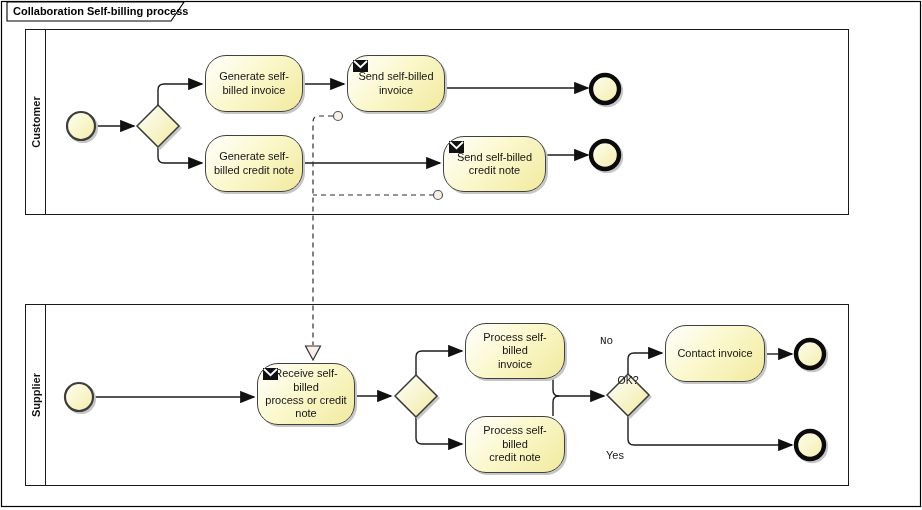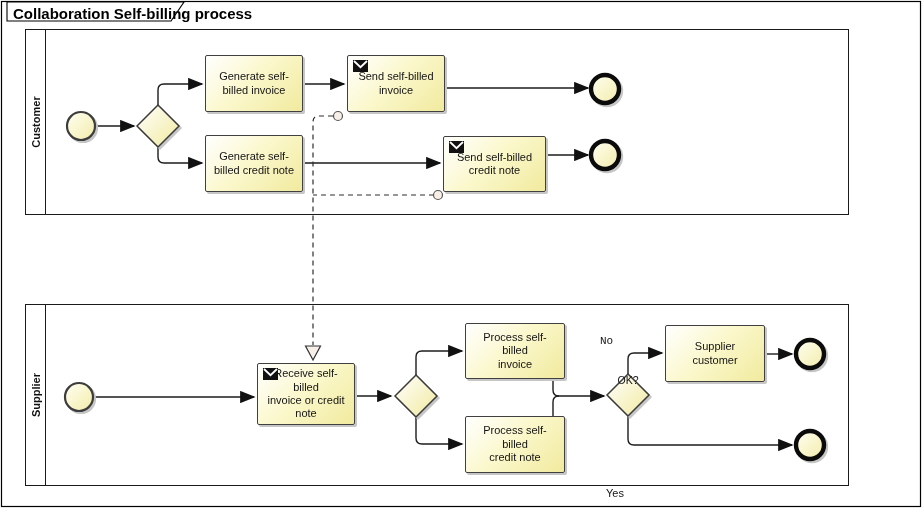--- a/index.html
+++ b/index.html
@@ -24,42 +24,42 @@
     position:absolute;left:0;top:0;bottom:0;width:20px;
     display:flex;align-items:center;justify-content:center;
   }
   .pool-label span{
     transform:rotate(-90deg);white-space:nowrap;
     font-size:11px;font-weight:bold;color:#111;
   }
 
   .task{
     position:absolute;box-sizing:border-box;
-    border:1.4px solid #404040;border-radius:2px;
+    border:1.4px solid #404040;border-radius:21px;
     background:linear-gradient(135deg,#ffffff 0%,#fbf8cd 45%,#f1ea9e 100%);
     box-shadow:2px 2px 0 #c6c6c6;
     display:flex;align-items:center;justify-content:center;
     text-align:center;padding:3px 5px;
   }
   .task-label{
     font-size:11px;line-height:1.22;color:#141414;white-space:pre-line;
   }
   .msg-icon{position:absolute;top:4px;left:5px;width:15px;height:12px;}
 
   .gw-label{
     position:absolute;display:flex;align-items:center;justify-content:center;
     font-size:10.5px;color:#141414;z-index:4;
   }
   .edge-label{
     position:absolute;font-size:11px;color:#141414;z-index:4;
   }
 
   .frame-tab-title{
     position:absolute;left:13px;top:5px;z-index:4;
-    font-size:15px;font-weight:bold;color:#000;white-space:nowrap;
+    font-size:11px;font-weight:bold;color:#000;white-space:nowrap;
   }
   .sh{filter:drop-shadow(2px 2px 0 #c6c6c6);}
 </style>
 </head>
 <body>
 
 <div id="canvas">
 
   <div id="pool-layer">
     <div class="pool" style="left:25px;top:29px;width:822px;height:184px;">
@@ -161,38 +161,38 @@
       <div class="task-label">Send self-billed
 credit note</div>
     </div>
 
     <div class="task" style="left:257px;top:363px;width:98px;height:62px;">
       <svg class="msg-icon" viewBox="0 0 15 12">
         <rect width="15" height="12" fill="#111"></rect>
         <path d="M1,1 L7.5,7.2 L14,1" stroke="#fff" stroke-width="1.8" fill="none"></path>
       </svg>
       <div class="task-label">Receive self-billed
-invoice or credit
+process or credit
 note</div>
     </div>
 
     <div class="task" style="left:465px;top:323px;width:100px;height:56px;">
       <div class="task-label">Process self-billed
 invoice</div>
     </div>
 
     <div class="task" style="left:465px;top:416px;width:100px;height:57px;">
       <div class="task-label">Process self-billed
 credit note</div>
     </div>
 
     <div class="task" style="left:665px;top:325px;width:100px;height:57px;">
-      <div class="task-label">Supplier customer</div>
+      <div class="task-label">Contact invoice</div>
     </div>
 
     <div class="gw-label" style="left:607px;top:359px;width:42px;height:42px;">OK?</div>
 
     <div class="edge-label" style="left:600px;top:335px;width:26px;text-align:left;font-family:Liberation Mono, monospace;">No</div>
 
-    <div class="edge-label" style="left:606px;top:449px;width:30px;text-align:left;margin-top:38px;">Yes</div>
+    <div class="edge-label" style="left:606px;top:449px;width:30px;text-align:left;">Yes</div>
 
   </div>
 </div>
 
 </body></html>

